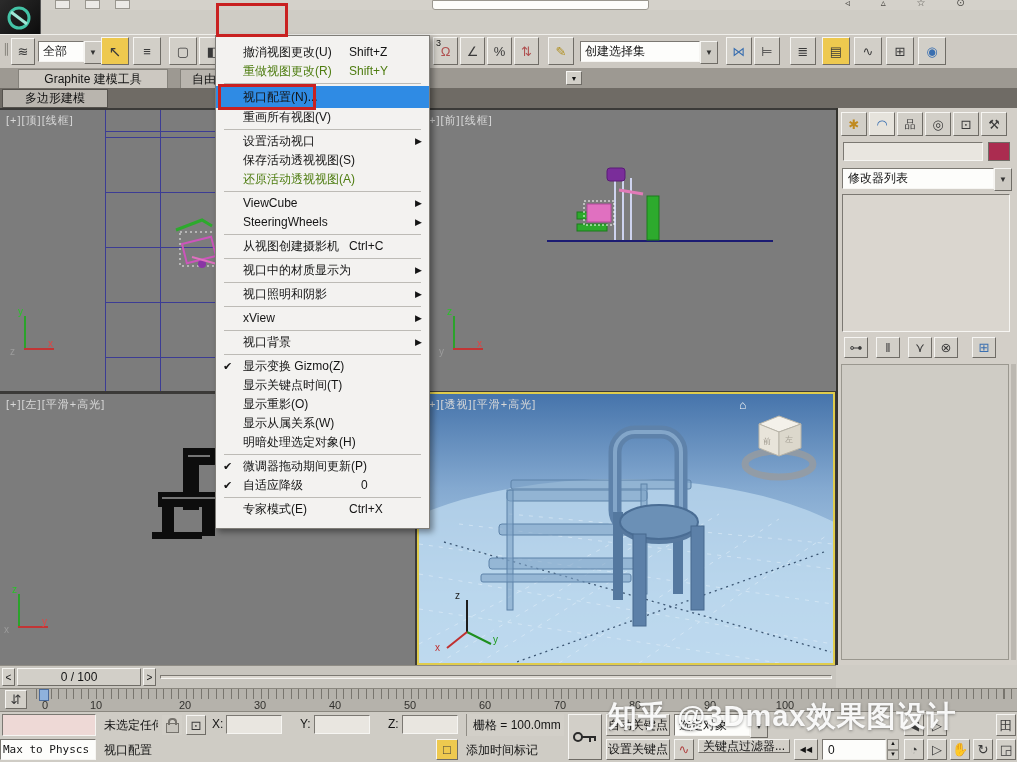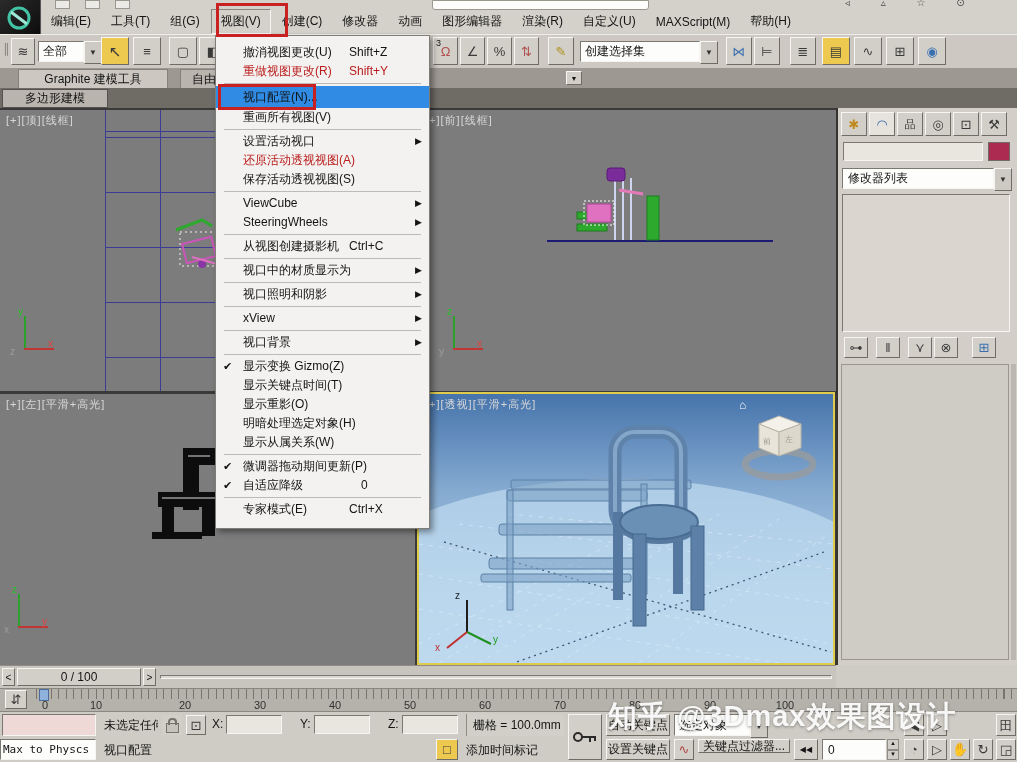--- a/index.html
+++ b/index.html
@@ -16,21 +16,21 @@
   .menubar{display:flex;align-items:center;gap:2px;}
   .mbitem{padding:3px 9px;white-space:nowrap;}
   .mbitem.open{border:1px solid;border-color:#8a877f #f6f5f2 #f6f5f2 #8a877f;}
   
   .menu{left:215px;top:35px;width:215px;height:494px;background:#f3f2f0;border:1px solid #7f7d78;
         box-shadow:3px 3px 6px rgba(0,0,0,.4);padding-top:7px;z-index:40;box-sizing:border-box;}
   .mi{position:relative;height:19px;line-height:19px;padding-left:27px;white-space:nowrap;font-size:12px;}
   .mi .sc{position:absolute;left:133px;}
   .mi .ar{position:absolute;right:7px;top:0;font-size:9px;}
   .mi .ck{position:absolute;left:7px;top:0;font-size:11px;}
-  .mi.dis{color:#b91c1c;}
+  .mi.dis{color:#4d7c0f;}
   .mi.hl{background:#2f8be4;height:22px;line-height:22px;}
   .msep{height:1px;background:#bdbbb6;margin:2px 8px;}
   .redbox{border:3px solid #c92121;z-index:45;}
   
   .vp{background:#7c7c7c;overflow:hidden;text-align:right;}
   .vplabel{position:absolute;left:6px;top:3px;font-size:11px;color:#d8d8d8;letter-spacing:1px;z-index:3;}
   .gizmo{position:absolute;width:46px;height:50px;z-index:2;}
   .gz-v{position:absolute;left:10px;top:4px;width:2px;height:32px;background:#2ba32b;}
   .gz-h{position:absolute;left:10px;top:36px;width:30px;height:2px;background:#c23535;}
   .gz-y{position:absolute;left:4px;top:-6px;color:#27c427;font-size:10px;}
@@ -65,34 +65,20 @@
   <div class="a" style="left:432px;top:0;width:215px;height:8px;background:#fdfdfb;border:1px solid #9a978f;border-radius:0 0 3px 3px;"></div>
   <div class="a" style="left:845px;top:-3px;width:170px;height:11px;overflow:hidden;color:#4e4c48;font-size:10px;letter-spacing:14px;">◃ ▵ ☆ ⊙</div>
 
   <div class="a" style="left:0;top:0;width:40px;height:36px;background:linear-gradient(135deg,#2b2b2b,#0c0c0c);border-right:1px solid #555;">
     <svg width="40" height="36">
       <circle cx="19" cy="18" r="10" fill="none" stroke="#43c3a6" stroke-width="3"></circle>
       <path d="M11 12 L27 24" stroke="#9fe7d6" stroke-width="3" fill="none"></path>
     </svg>
   </div>
 
-  <div class="a menubar" style="left:42px;top:10px;width:975px;height:23px;background:#d4d1ca;">
-    <span class="mbitem">编辑(E)</span>
-    <span class="mbitem">工具(T)</span>
-    <span class="mbitem">组(G)</span>
-    <span class="mbitem open">视图(V)</span>
-    <span class="mbitem">创建(C)</span>
-    <span class="mbitem">修改器</span>
-    <span class="mbitem">动画</span>
-    <span class="mbitem">图形编辑器</span>
-    <span class="mbitem">渲染(R)</span>
-    <span class="mbitem">自定义(U)</span>
-    <span class="mbitem">MAXScript(M)</span>
-    <span class="mbitem">帮助(H)</span>
-  </div>
 
   <div class="a" style="left:0;top:34px;width:1017px;height:34px;background:#cdc9c2;border-top:1px solid #efeeea;border-bottom:1px solid #8f8c85;"></div>
   <div class="a tbico" style="left:3px;top:42px;color:#8b8880;">∥</div>
   <div class="a btn" style="left:11px;top:38px;width:24px;height:27px;">
       <span class="tbico">≋</span>
     </div>
   <div class="a sunk white" style="left:38px;top:41px;width:46px;height:21px;display:flex;align-items:center;padding-left:4px;">
       <span>全部</span>
     </div>
   <div class="a ddarrow" style="left:84px;top:41px;height:21px;">
@@ -483,41 +469,41 @@
     <div class="mi"><span>撤消视图更改(U)</span><span class="sc">Shift+Z</span></div>
     <div class="mi dis"><span>重做视图更改(R)</span><span class="sc">Shift+Y</span></div>
     <div class="msep"></div>
     <div class="mi hl">
       <span>视口配置(N)...</span>
       <div class="a redbox" style="left:2px;top:-2px;width:92px;height:20px;"></div>
     </div>
     <div class="mi"><span>重画所有视图(V)</span></div>
     <div class="msep"></div>
     <div class="mi"><span>设置活动视口</span><span class="ar">▶</span></div>
+    <div class="mi"><span>保存活动透视视图(S)</span></div>
     <div class="mi dis"><span>还原活动透视视图(A)</span></div>
-    <div class="mi"><span>保存活动透视视图(S)</span></div>
     <div class="msep"></div>
     <div class="mi"><span>ViewCube</span><span class="ar">▶</span></div>
     <div class="mi"><span>SteeringWheels</span><span class="ar">▶</span></div>
     <div class="msep"></div>
     <div class="mi"><span>从视图创建摄影机</span><span class="sc">Ctrl+C</span></div>
     <div class="msep"></div>
     <div class="mi"><span>视口中的材质显示为</span><span class="ar">▶</span></div>
     <div class="msep"></div>
     <div class="mi"><span>视口照明和阴影</span><span class="ar">▶</span></div>
     <div class="msep"></div>
     <div class="mi"><span>xView</span><span class="ar">▶</span></div>
     <div class="msep"></div>
     <div class="mi"><span>视口背景</span><span class="ar">▶</span></div>
     <div class="msep"></div>
     <div class="mi"><span class="ck">✔</span><span>显示变换 Gizmo(Z)</span></div>
     <div class="mi"><span>显示关键点时间(T)</span></div>
     <div class="mi"><span>显示重影(O)</span></div>
+    <div class="mi"><span>显示从属关系(W)</span></div>
     <div class="mi"><span>明暗处理选定对象(H)</span></div>
-    <div class="mi"><span>显示从属关系(W)</span></div>
     <div class="msep"></div>
     <div class="mi"><span class="ck">✔</span><span>微调器拖动期间更新(P)</span></div>
     <div class="mi"><span class="ck">✔</span><span>自适应降级</span><span class="sc" style="left:145px;">0</span></div>
     <div class="msep"></div>
     <div class="mi"><span>专家模式(E)</span><span class="sc">Ctrl+X</span></div>
   </div>
 
   <div class="a redbox" style="left:216px;top:3px;width:66px;height:28px;"></div>
 
   <div class="a wm" style="left:608px;top:697px;">知乎 @3Dmax效果图设计</div>

